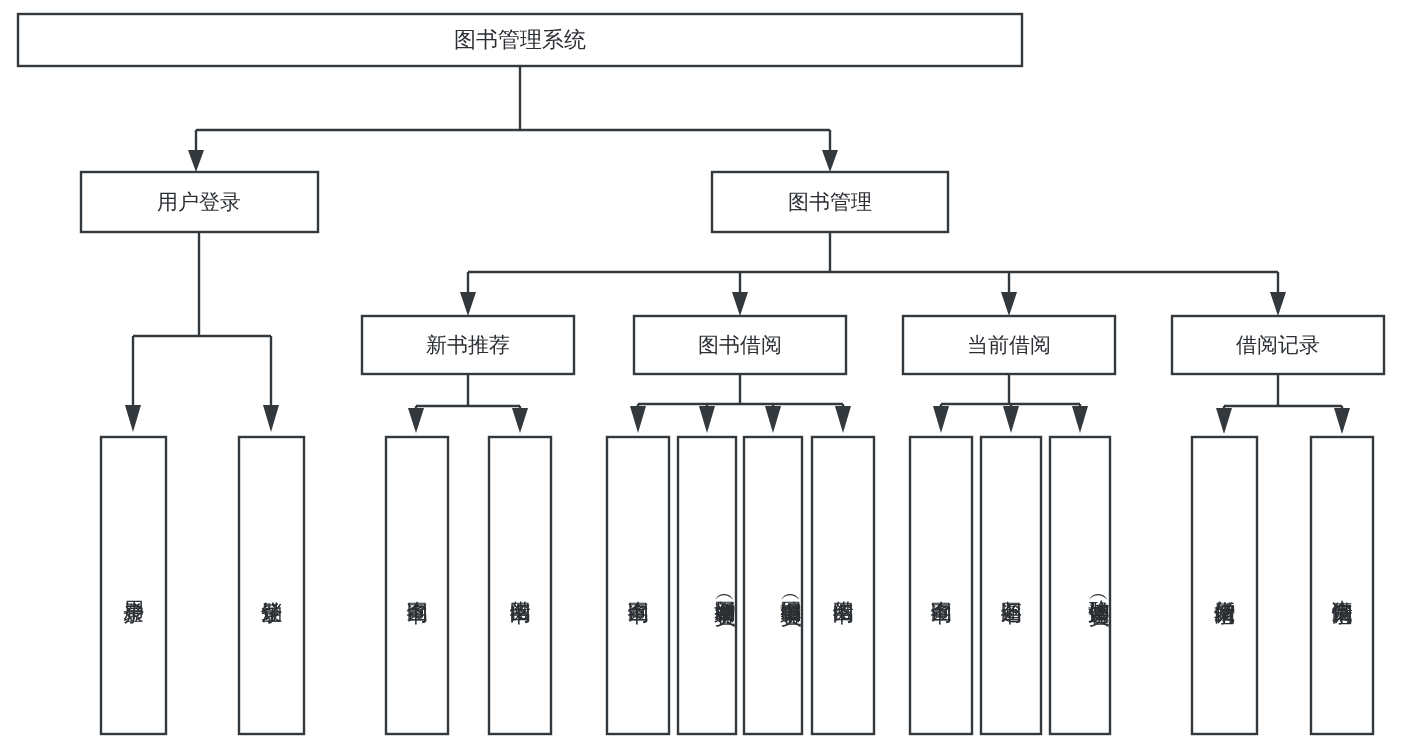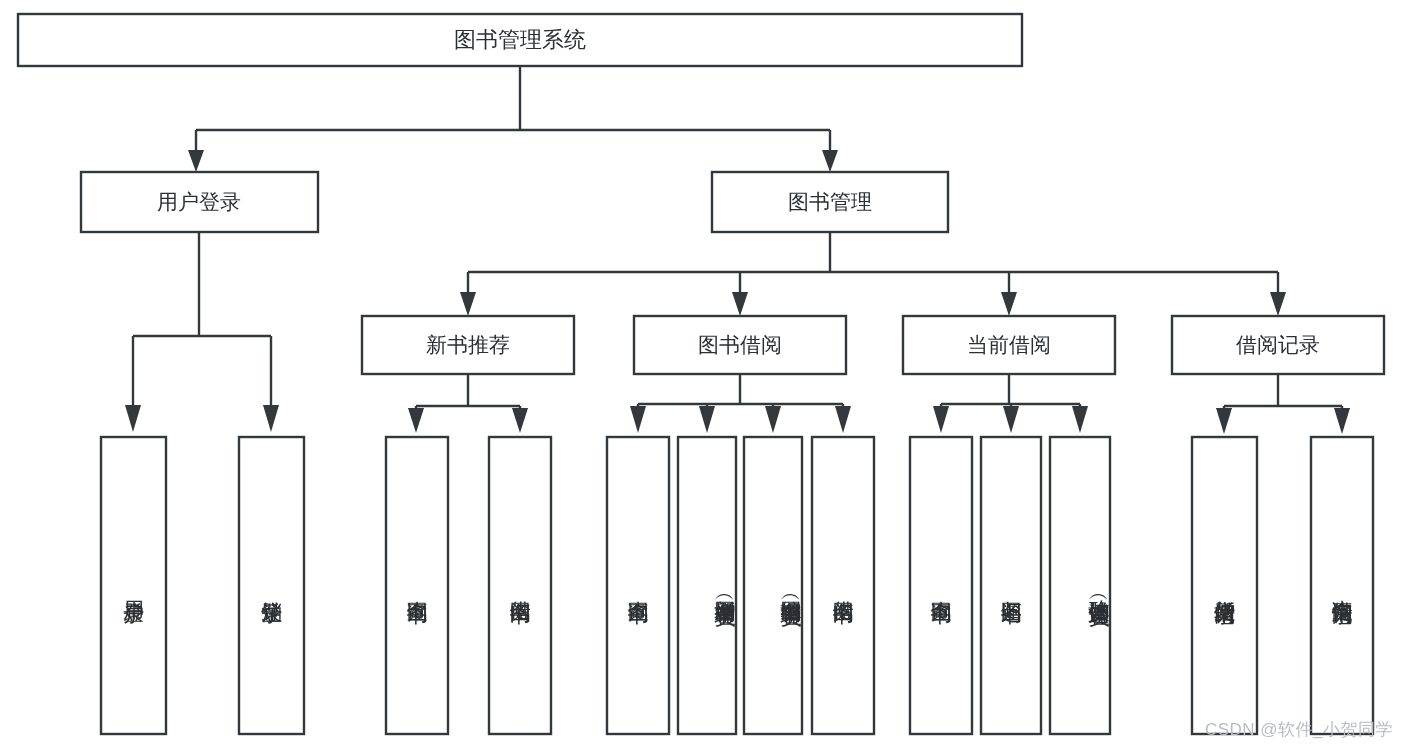--- a/index.html
+++ b/index.html
@@ -234,15 +234,14 @@
   <div class="vlabel" style="left:744px; top:437px; width:58px; height:297px; align-items:flex-start; padding-top:4px; box-sizing:border-box;">编辑图书（管理员）</div>
   <div class="vlabel" style="left:812px; top:437px; width:62px; height:297px;">借阅图书</div>
 
   <div class="vlabel" style="left:910px; top:437px; width:62px; height:297px;">查询图书</div>
   <div class="vlabel" style="left:981px; top:437px; width:60px; height:297px;">归还图书</div>
   <div class="vlabel" style="left:1050px; top:437px; width:60px; height:297px; align-items:flex-start; padding-top:4px; box-sizing:border-box;">确认归还（管理员）</div>
 
   <div class="vlabel" style="left:1192px; top:437px; width:65px; height:297px;">新增借阅记录</div>
   <div class="vlabel" style="left:1311px; top:437px; width:62px; height:297px;">查询借阅记录</div>
 
-  <div class="watermark">CSDN @软件_小贺同学</div>
 
 </div>
 
 </body></html>

